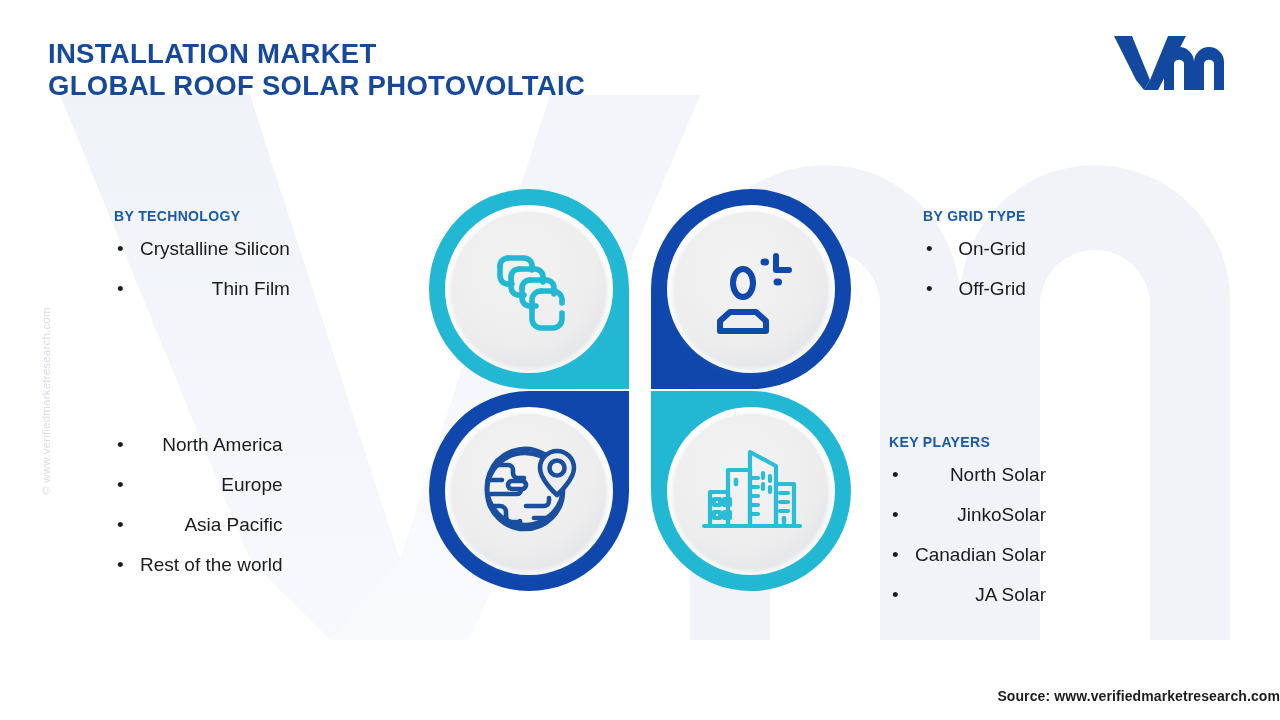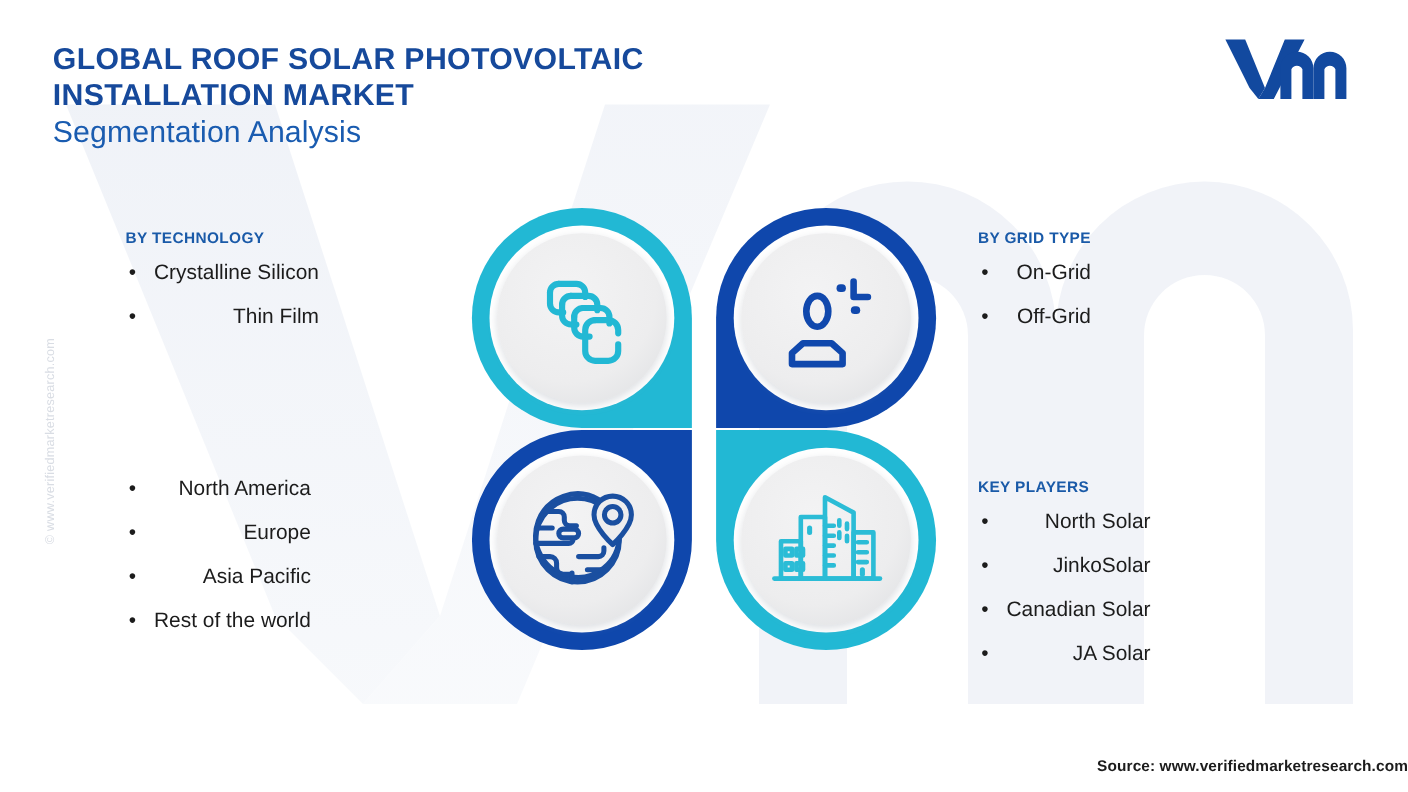--- a/index.html
+++ b/index.html
@@ -126,21 +126,21 @@
     width: 26px;
     color: #1c1c1c;
     font-size: 19px;
     line-height: 1;
     text-align: left;
     padding-left: 3px;
   }
   .bullet-text { flex: 1 1 auto; text-align: right; }
 
   #seg-technology { left: 114px; top: 208px; }
-  #seg-gridtype   { left: 889px; top: 208px; }
+  #seg-gridtype   { left: 923px; top: 208px; }
   #seg-geography  { left: 114px; top: 434px; }
   #seg-keyplayers { left: 889px; top: 434px; }
 
   
   #quadrant {
     position: absolute;
     left: 428px;
     top: 188px;
     width: 424px;
     height: 404px;
@@ -177,23 +177,22 @@
 
   <path d="M 690 640 L 690 300 A 135 135 0 0 1 960 300 L 960 640 L 880 640 L 880 305
            A 55 55 0 0 0 770 305 L 770 640 Z" fill="#eef1f7" opacity="0.85"></path>
   <path d="M 960 640 L 960 300 A 135 135 0 0 1 1230 300 L 1230 640 L 1150 640 L 1150 305
            A 55 55 0 0 0 1040 305 L 1040 640 Z" fill="#eef1f7" opacity="0.85"></path>
 </svg>
 
 <div id="side-watermark">© www.verifiedmarketresearch.com</div>
 
 <div id="header-title">
+  <span class="title-main">INSTALLATION MARKET</span>
   <span class="title-main">GLOBAL ROOF SOLAR PHOTOVOLTAIC</span>
-  <span class="title-main">INSTALLATION MARKET</span>
-  <span class="title-sub">Segmentation Analysis</span>
 </div>
 
 <div id="brand-logo">
   <svg id="logo-mark" width="124" height="66" viewBox="0 0 124 66" xmlns="http://www.w3.org/2000/svg">
 
     <path d="M 4 8 L 22 8 L 40 52 L 34 62 L 26 52 Z" fill="#12499f"></path>
     <path d="M 40 52 L 58 8 L 76 8 L 48 62 L 34 62 Z" fill="#12499f"></path>
 
     <path d="M 54 62 L 54 34 A 15 15 0 0 1 84 34 L 84 62 L 74 62 L 74 35
              A 5.5 5.5 0 0 0 64 35 L 64 62 Z" fill="#12499f"></path>

